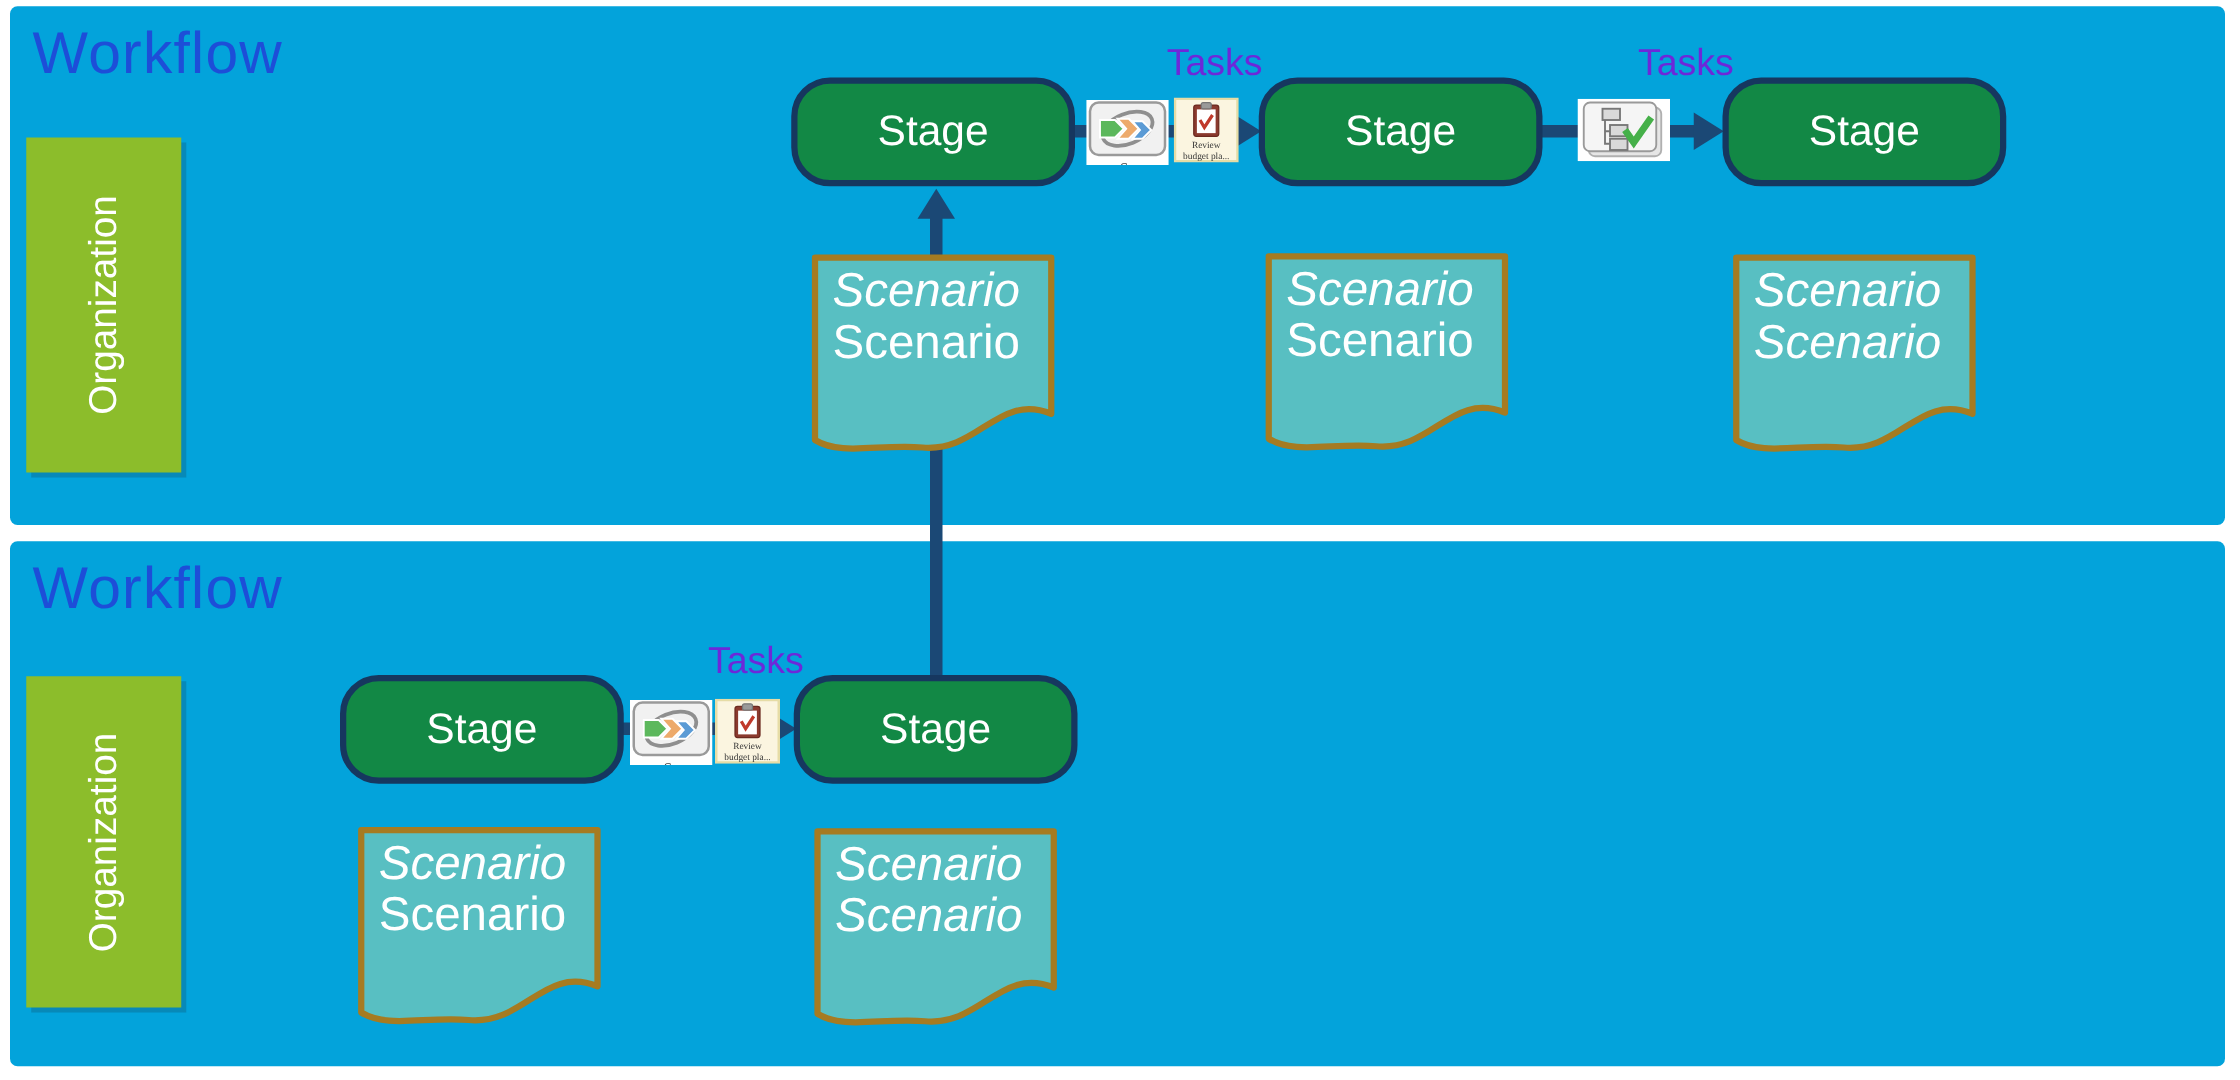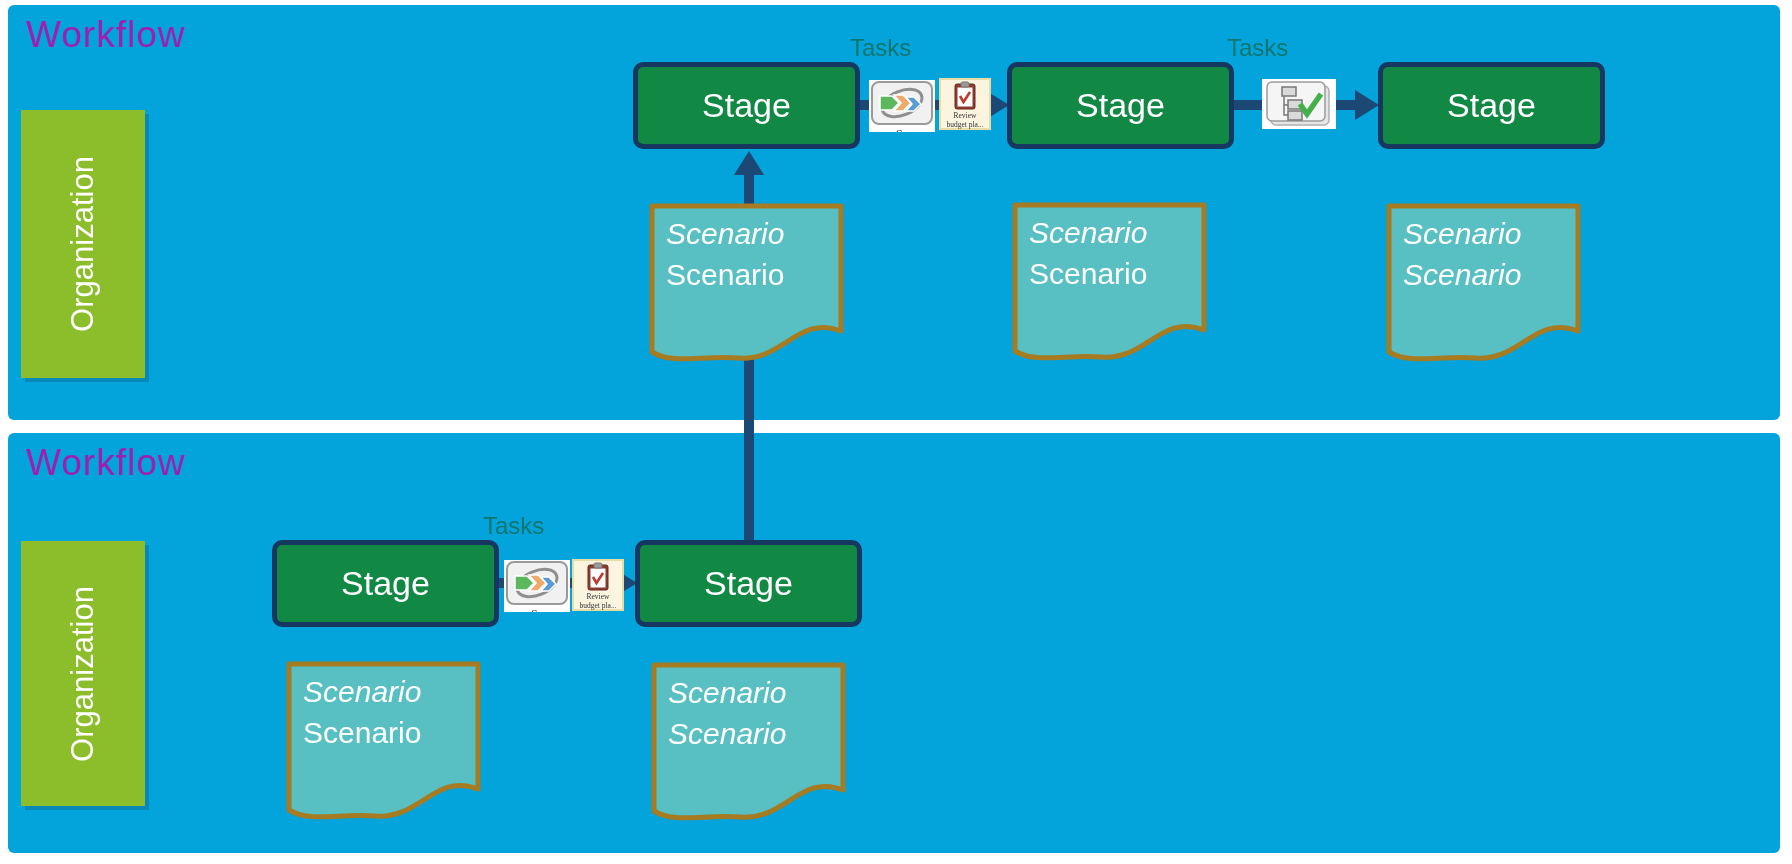--- a/index.html
+++ b/index.html
@@ -1,46 +1,46 @@
 <!DOCTYPE html>
 <html><head>
 <meta charset="utf-8">
 <style>
   html,body{margin:0;padding:0;background:#ffffff;}
   #canvas{position:relative;width:1792px;height:864px;background:#ffffff;overflow:hidden;
           font-family:"Liberation Sans", sans-serif;}
   .panel{position:absolute;left:8px;width:1772px;background:#03A3DB;border-radius:6px;}
   #panel-top{top:5px;height:415px;}
   #panel-bottom{top:433px;height:420px;}
-  .wf-title{position:absolute;left:26px;color:#a21caf;font-size:37px;font-weight:300;letter-spacing:1px;}
+  .wf-title{position:absolute;left:26px;color:#1d4ed8;font-size:47px;font-weight:300;letter-spacing:1px;}
   #wf-title-top{top:14px;}
   #wf-title-bottom{top:442px;}
   .org-bar{position:absolute;left:21px;width:124px;background:#8CBD2B;
            box-shadow:4px 4px 0 rgba(20,60,80,0.25);}
   #org-top{top:110px;height:268px;}
   #org-bottom{top:541px;height:265px;}
   .org-label{position:absolute;left:50%;top:50%;transform:translate(-50%,-50%) rotate(-90deg);
              color:#ffffff;font-size:31px;white-space:nowrap;}
   .stage{position:absolute;width:227px;height:87px;background:#128845;border:5px solid #16375F;
-         border-radius:10px;box-sizing:border-box;display:flex;align-items:center;justify-content:center;
+         border-radius:31px;box-sizing:border-box;display:flex;align-items:center;justify-content:center;
          z-index:3;}
   .stage span{color:#ffffff;font-size:34px;}
   #stage-t1{left:633px;top:62px;} #stage-t2{left:1007px;top:62px;} #stage-t3{left:1378px;top:62px;}
   #stage-b1{left:272px;top:540px;} #stage-b2{left:635px;top:540px;}
   .hline{position:absolute;height:10px;background:#1B4875;z-index:2;}
   .arrow-right{position:absolute;width:0;height:0;border-top:15px solid transparent;
                border-bottom:15px solid transparent;border-left:24px solid #1B4875;z-index:2;}
   .arrow-up{position:absolute;width:0;height:0;border-left:15px solid transparent;
             border-right:15px solid transparent;border-bottom:24px solid #1B4875;z-index:2;}
   .vline{position:absolute;width:10px;background:#1B4875;z-index:2;}
-  .tasks-label{position:absolute;width:160px;text-align:left;color:#0f766e;font-size:24px;z-index:3;}
+  .tasks-label{position:absolute;width:160px;text-align:right;color:#6d28d9;font-size:30px;z-index:3;}
   .icon{position:absolute;z-index:3;font-family:Liberation Serif, serif;}
   .scenario{position:absolute;width:197px;height:170px;z-index:3;}
   .scenario svg{position:absolute;left:0;top:0;}
-  .scenario .sc-text{position:absolute;left:18px;top:12px;color:#ffffff;font-size:30px;line-height:41px;}
+  .scenario .sc-text{position:absolute;left:18px;top:12px;color:#ffffff;font-size:38px;line-height:41px;}
   .it{font-style:italic;}
 </style>
 </head>
 <body>
 
 <div id="canvas">
 
   <div class="panel" id="panel-top"></div>
 
   <div class="panel" id="panel-bottom"></div>

